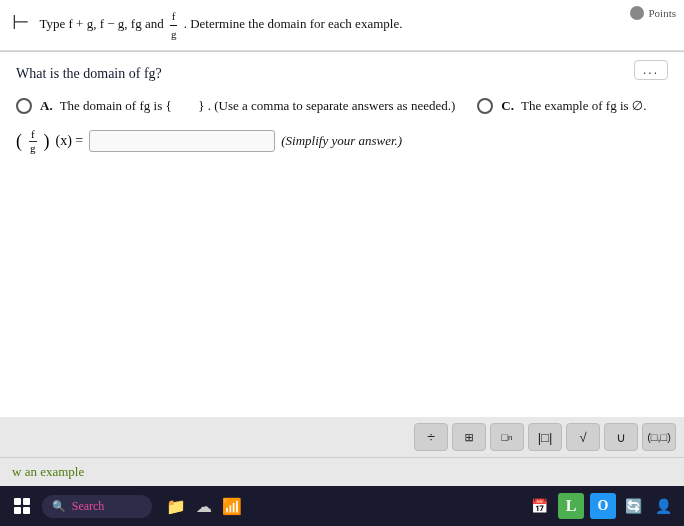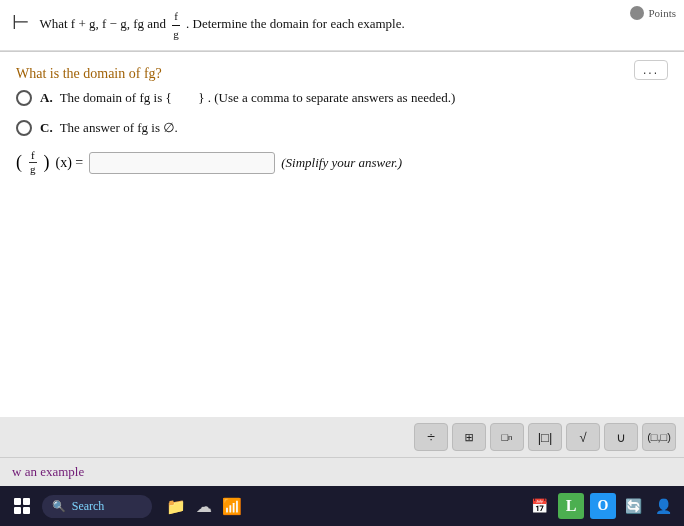--- a/index.html
+++ b/index.html
@@ -100,29 +100,30 @@
       border-radius: 4px;
       padding: 2px 8px;
       font-size: 12px;
       cursor: pointer;
       color: #333;
       letter-spacing: 2px;
     }
 
     .question-text {
       font-size: 14px;
-      color: #a16207;
+      color: #0f172a;
       margin-top: 4px;
+      margin-bottom: 8px;
     }
 
     
     .answer-options {
       display: flex;
-      flex-direction: column;
-      gap: 10px;
+      flex-direction: row;
+      gap: 22px;
     }
 
     .option {
       display: flex;
       align-items: flex-start;
       gap: 8px;
       font-size: 13px;
       color: #111;
     }
 
@@ -202,21 +203,21 @@
       background: #e8e8e8;
       padding: 6px 12px;
       display: flex;
       align-items: center;
       gap: 20px;
       border-top: 1px solid #ccc;
     }
 
     .nav-link {
       font-size: 13px;
-      color: #701a75;
+      color: #4d7c0f;
       cursor: pointer;
       font-weight: 500;
     }
 
     
     .taskbar {
       background: #1a1a2e;
       height: 40px;
       display: flex;
       align-items: center;
@@ -255,21 +256,21 @@
       flex: 0 0 auto;
       width: 110px;
     }
 
     .search-icon-small {
       color: #aaa;
       font-size: 11px;
     }
 
     .search-label {
-      color: #7dd3fc;
+      color: #ec4899;
       font-size: 12px;
     }
 
     .taskbar-icons {
       display: flex;
       align-items: center;
       gap: 4px;
       margin-left: 6px;
     }
 
@@ -370,21 +371,21 @@
   </style>
 </head>
 <body>
 
 <div class="main-container">
 
   <div class="top-bar">
     <div class="back-icon">⊢</div>
     <div class="problem-text">
       <div class="main-problem">
-        <span>What f + g, f − g, fg and</span>
+        <span>Type f + g, f − g, fg and</span>
         <span style="display:inline-flex;flex-direction:column;align-items:center;vertical-align:middle;font-size:11px;margin:0 2px;">
           <span style="border-bottom:1px solid #111;padding:0 2px;">f</span>
           <span style="padding:0 2px;">g</span>
         </span>
         <span>. Determine the domain for each example.</span>
       </div>
     </div>
     <div class="points-badge">
       <span class="points-icon"></span>
       <span>Points</span>
@@ -411,21 +412,21 @@
           <span class="set-bracket">}</span>
           <span>. (Use a comma to separate answers as needed.)</span>
         </div>
       </div>
 
 
       <div class="option">
         <div class="empty-circle"></div>
         <div class="option-text">
           <span class="option-label">C.</span>
-          <span>The answer of fg is ∅.</span>
+          <span>The example of fg is ∅.</span>
         </div>
       </div>
 
     </div>
 
     <div class="fg-row">
       <span style="font-size:18px;">(</span>
       <div class="paren-frac-inner">
         <div class="frac-top">f</div>
         <div class="frac-bot">g</div>

